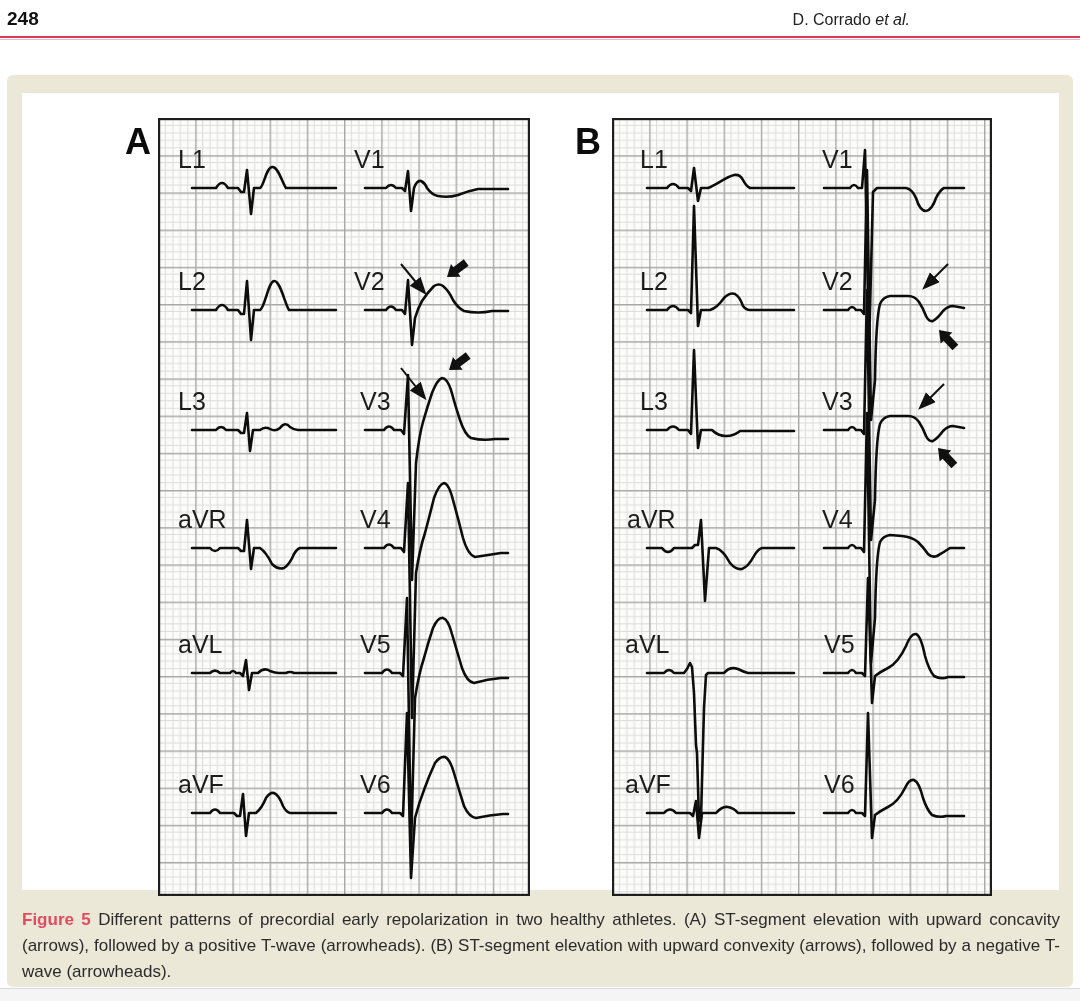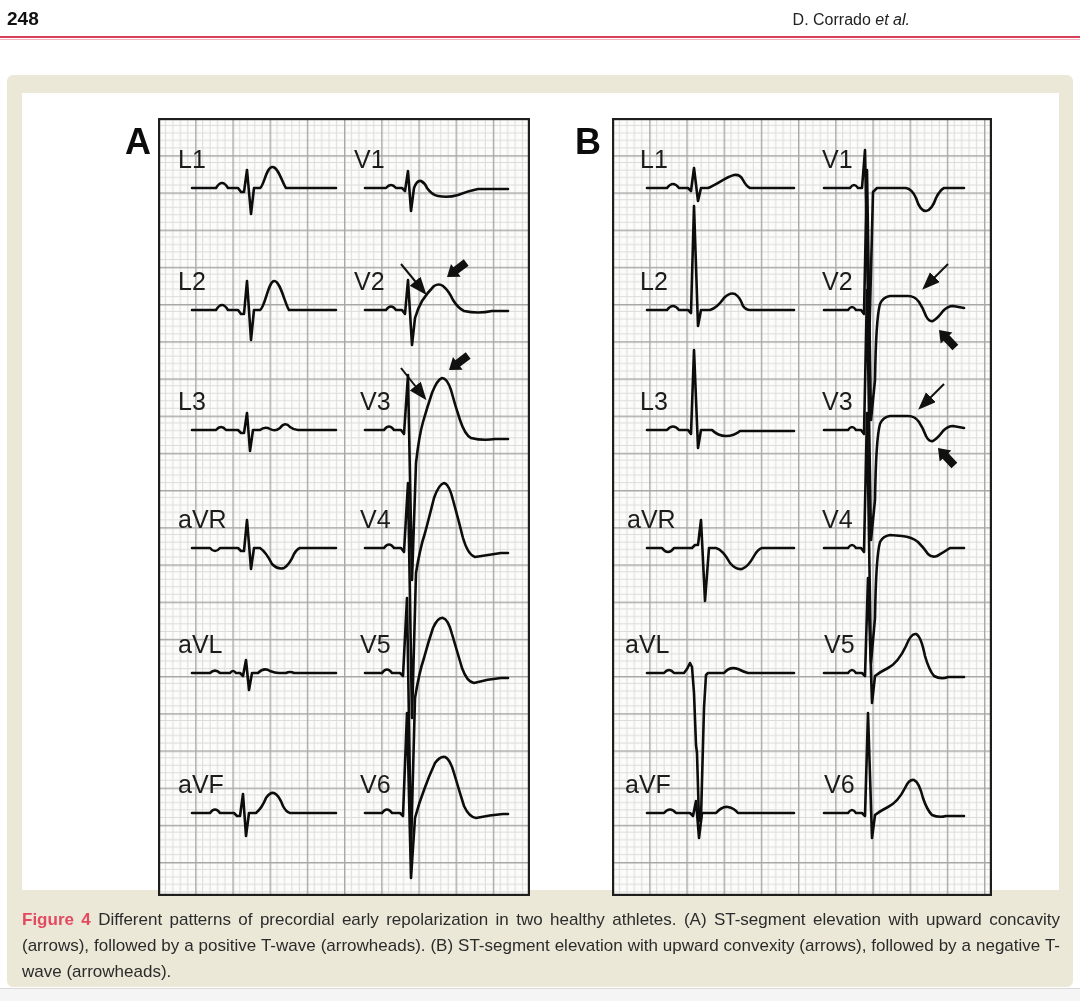--- a/index.html
+++ b/index.html
@@ -145,19 +145,19 @@
       </g>
       <path class="thin-arrow" marker-end="url(#arrB)" d="M332,266 L309,289"></path>
       <g transform="translate(326,330) rotate(47)">
         <polygon class="fat-arrow" points="0,0 11,-8 11,-4 24,-4 24,4 11,4 11,8"></polygon>
       </g>
     </svg>
 
   </div>
 
   <div class="caption">
-    <span class="figlabel">Figure 4</span>
+    <span class="figlabel">Figure 5</span>
     <span>Different patterns of precordial early repolarization in two healthy athletes. (A) ST-segment elevation with upward concavity (arrows), followed by a positive T-wave (arrowheads). (B) ST-segment elevation with upward convexity (arrows), followed by a negative T-wave (arrowheads).</span>
   </div>
 </div>
 
 <div class="bottomline"></div>
 <div class="bottomstrip"></div>
 
 </body></html>

